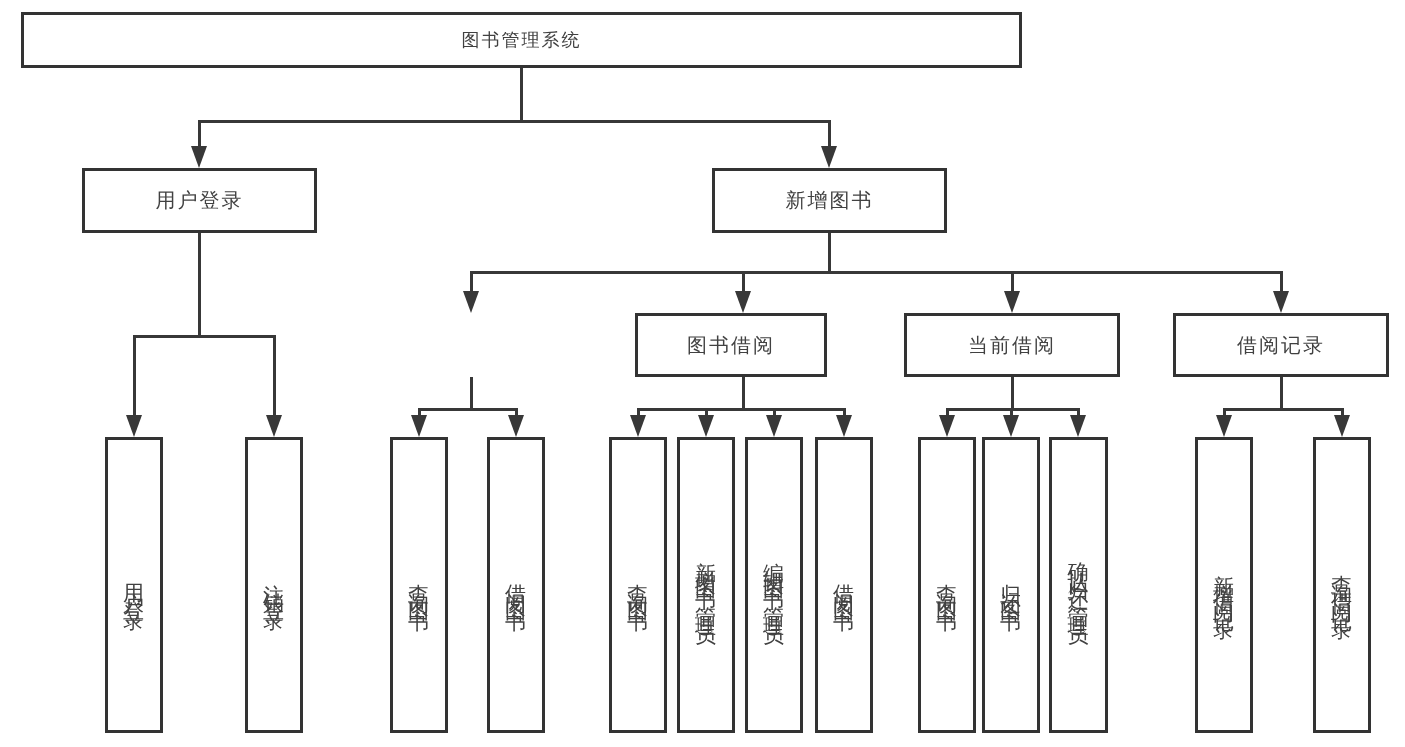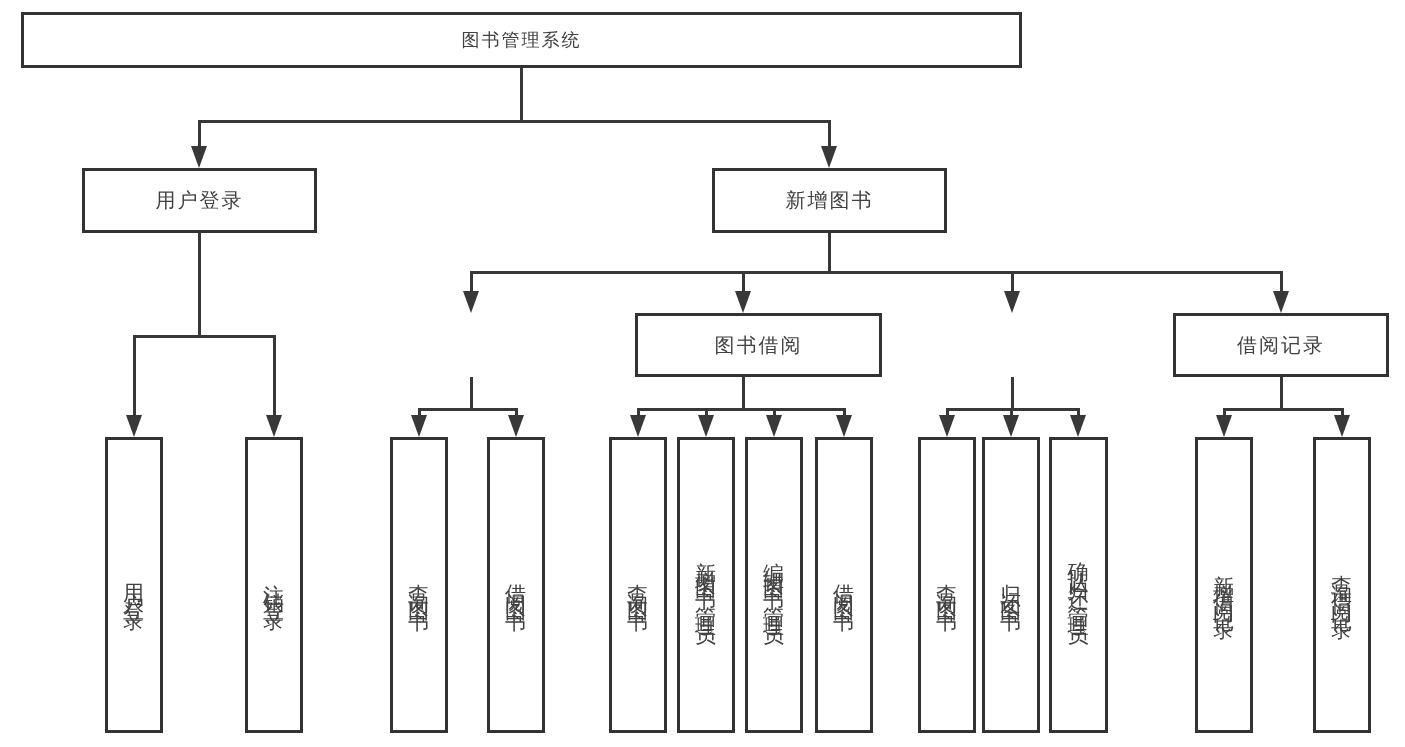--- a/index.html
+++ b/index.html
@@ -45,22 +45,25 @@
     <span>图书管理系统</span>
   </div>
 
   <div class="box h" style="left:82px;top:168px;width:235px;height:65px;">
     <span>用户登录</span>
   </div>
   <div class="box h" style="left:712px;top:168px;width:235px;height:65px;">
     <span>新增图书</span>
   </div>
 
-  <div class="box h" style="left:635px;top:313px;width:247px;height:64px;">
+  <div class="box h" style="left:635px;top:313px;width:192px;height:64px;">
     <span>图书借阅</span>
+  </div>
+  <div class="box h" style="left:904px;top:313px;width:216px;height:64px;">
+    <span>当前借阅</span>
   </div>
   <div class="box h" style="left:1173px;top:313px;width:216px;height:64px;">
     <span>借阅记录</span>
   </div>
 
   <div class="box v" style="left:105px;top:437px;width:58px;height:296px;">
     <span>用户登录</span>
   </div>
   <div class="box v" style="left:245px;top:437px;width:58px;height:296px;">
     <span>注销登录</span>

